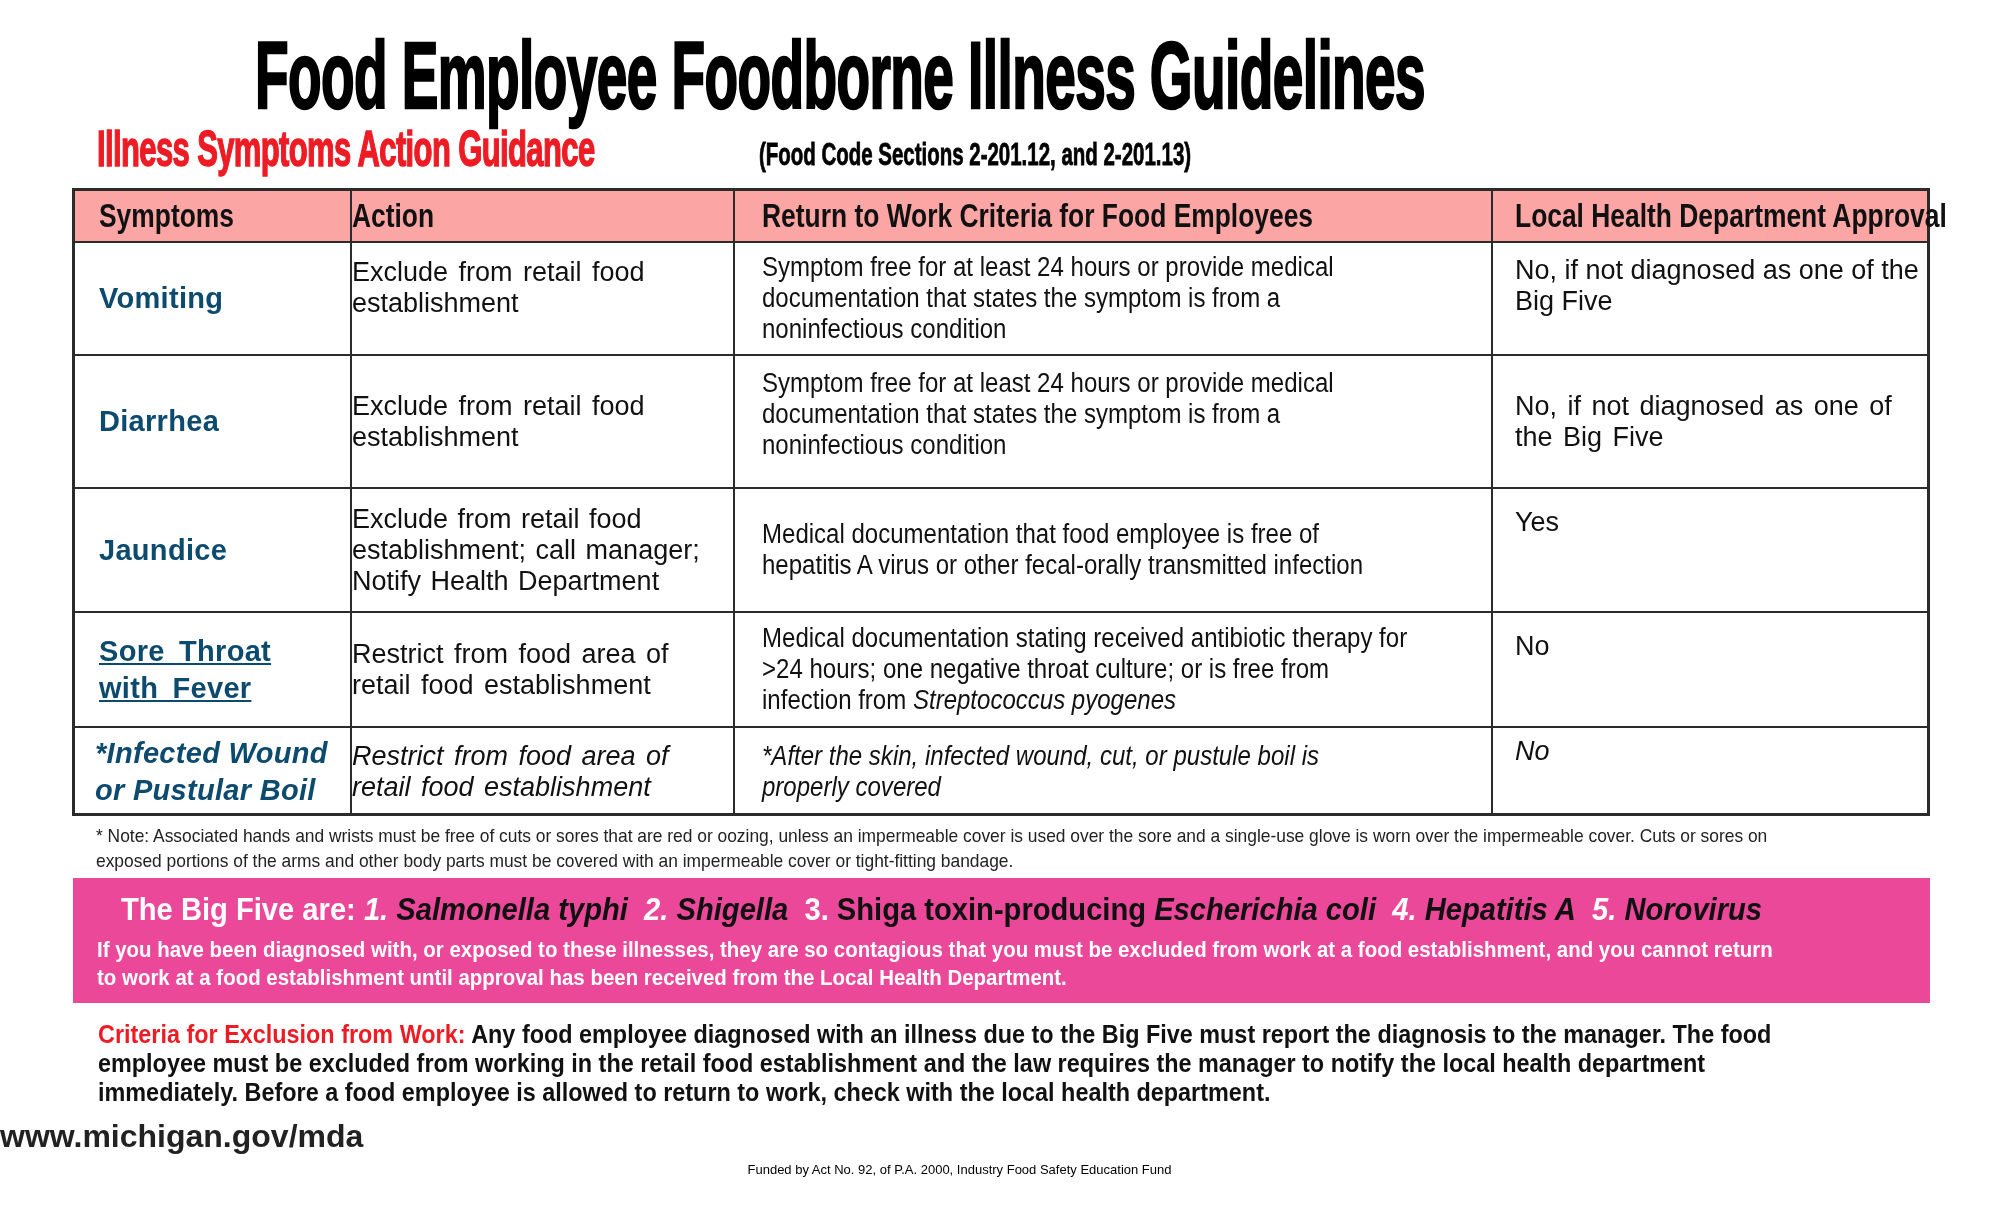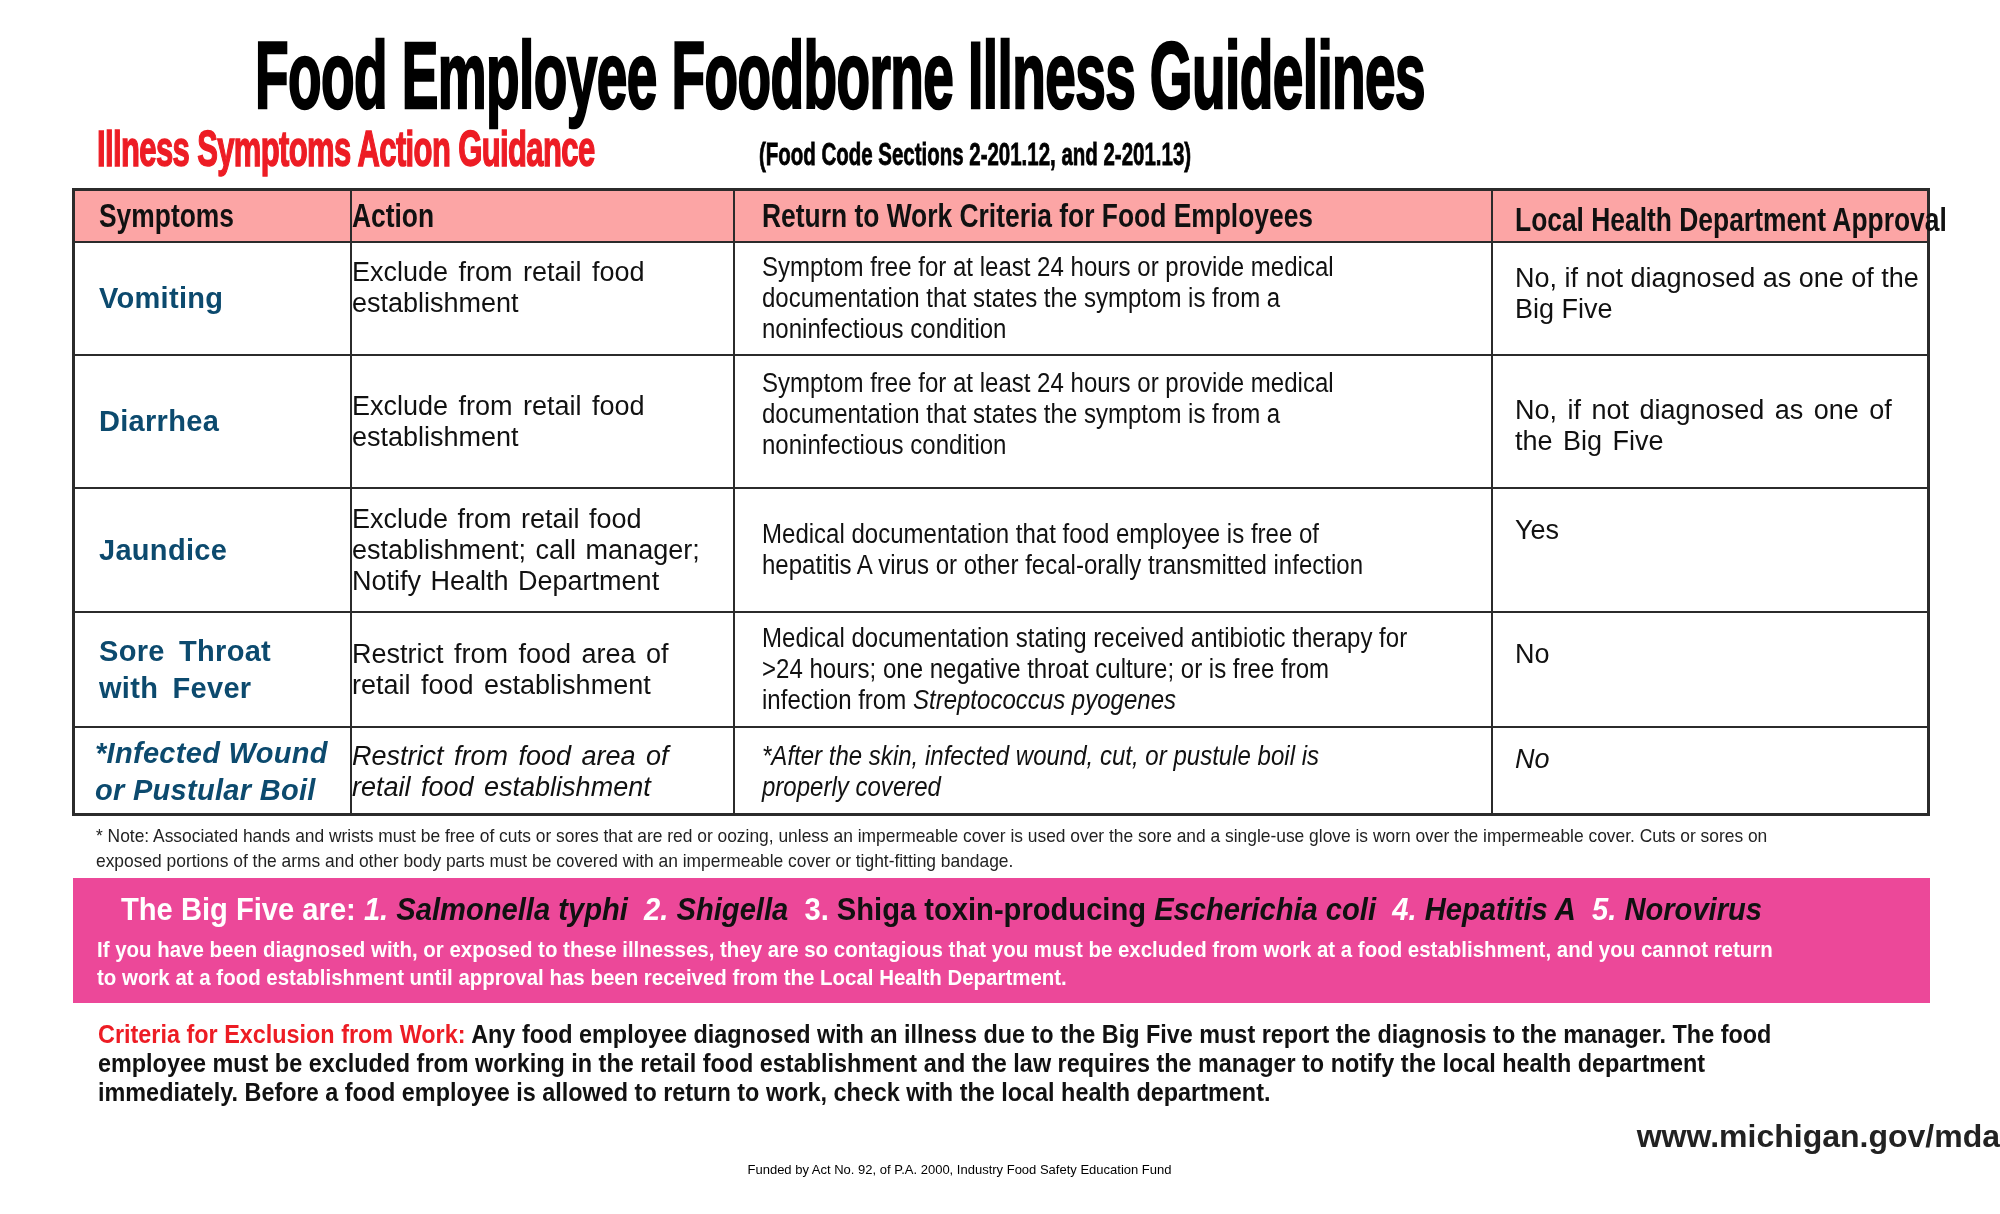--- a/index.html
+++ b/index.html
@@ -12,21 +12,21 @@
 
   #subtitle { left: 97px; top: 126px; height: 46px; white-space: nowrap; }
   #subtitle .red { font-weight: 700; font-size: 50px; line-height: 46px; color: #ed1c24; transform: scaleX(0.62); -webkit-text-stroke: 1.5px #ed1c24; letter-spacing: -1px; }
   #subtitle .ref { position: absolute; left: 662px; top: 12px; font-weight: 700; font-size: 31px; line-height: 34px; color: #000; transform: scaleX(0.66); -webkit-text-stroke: 0.8px #000; }
 
   #table { left: 72px; top: 188px; width: 1858px; height: 628px; border: 3px solid #2b2b2b; box-sizing: border-box; }
   .row { position: absolute; left: 0; width: 100%; border-bottom: 2.5px solid #2b2b2b; box-sizing: border-box; }
   .row:last-child { border-bottom: none; font-style: italic; }
   .row.head { background: #fca5a5; }
   .cell { position: absolute; top: 0; bottom: 0; box-sizing: border-box; border-right: 2.5px solid #2b2b2b; display: flex; align-items: center; }
-  .cell.last { border-right: none; margin-top: 8px; }
+  .cell.last { border-right: none; }
   .c1 { left: 0; width: 277px; padding-left: 24px; }
   .c2 { left: 277px; width: 383px; }
   .c3 { left: 660px; width: 758px; padding-left: 27px; }
   .c4 { left: 1418px; width: 434px; padding-left: 22px; }
   .top-align { align-items: flex-start; }
 
   .head .cell span.h { font-weight: 700; font-size: 33px; display: inline-block; transform: scaleX(0.8); transform-origin: left center; white-space: nowrap; color: #111; }
   .sym { color: #0c4a6e; font-weight: 700; font-size: 29px; line-height: 37px; letter-spacing: 0.3px; }
   .body-txt { font-size: 27px; line-height: 31px; color: #111; word-spacing: 3px; }
   .crit-txt { font-size: 27px; line-height: 31px; color: #111; display: inline-block; transform: scaleX(0.89); transform-origin: left center; width: 790px; }
@@ -37,21 +37,21 @@
   #note { left: 96px; top: 823px; width: 1830px; font-size: 18.5px; line-height: 25px; color: #222; transform: scaleX(0.94); transform-origin: left top; }
 
   #bigfive { left: 73px; top: 878px; width: 1857px; height: 125px; background: #ec4899; }
   #bigfive .line1 { position: absolute; left: 48px; top: 14px; font-weight: 700; font-size: 31px; line-height: 36px; color: #fff; white-space: nowrap; transform: scaleX(0.94); transform-origin: left top; }
   #bigfive .line1 .blk { color: #111; }
   #bigfive .line2 { position: absolute; left: 24px; top: 58px; width: 1820px; font-weight: 700; font-size: 22px; line-height: 28px; color: #fff; transform: scaleX(0.93); transform-origin: left top; }
 
   #criteria { left: 98px; top: 1020px; width: 1860px; font-weight: 700; font-size: 26px; line-height: 29px; color: #111; transform: scaleX(0.9); transform-origin: left top; }
   #criteria .lbl { color: #ed1c24; }
 
-  #url { left: 0; width: 2000px; top: 1118px; text-align: right; font-weight: 700; font-size: 32px; line-height: 36px; color: #222; }
+  #url { left: 0; width: 2000px; top: 1118px; text-align: left; font-weight: 700; font-size: 32px; line-height: 36px; color: #222; }
   #funded { left: 0; width: 1919px; top: 1162px; text-align: center; font-size: 13px; line-height: 16px; color: #000000; }
 </style>
 </head>
 <body>
 
 <div id="title" class="abs">
   <span class="cond">Food Employee Foodborne Illness Guidelines</span>
 </div>
 
 <div id="subtitle" class="abs">
@@ -116,21 +116,21 @@
     <div class="cell c3">
         <span class="crit-txt" style="width:760px;">Medical documentation that food employee is free of hepatitis A virus or other fecal-orally transmitted infection</span>
       </div>
     <div class="cell c4 last top-align">
         <span class="appr">Yes</span>
       </div>
   </div>
 
   <div class="row" style="top:422px;height:115px;">
     <div class="cell c1">
-      <span class="sym" style="word-spacing:6px;"><span>Sore Throat</span><br><span>with Fever</span></span>
+      <span class="sym" style="word-spacing:6px;text-decoration:underline;"><span>Sore Throat</span><br><span>with Fever</span></span>
     </div>
     <div class="cell c2">
         <span class="body-txt">Restrict from food area of retail food establishment</span>
       </div>
     <div class="cell c3">
       <span class="crit-txt"><span>Medical documentation stating received antibiotic therapy for &gt;24 hours; one negative throat culture; or is free from infection from </span><i>Streptococcus pyogenes</i></span>
     </div>
     <div class="cell c4 last top-align">
         <span class="appr">No</span>
       </div>

